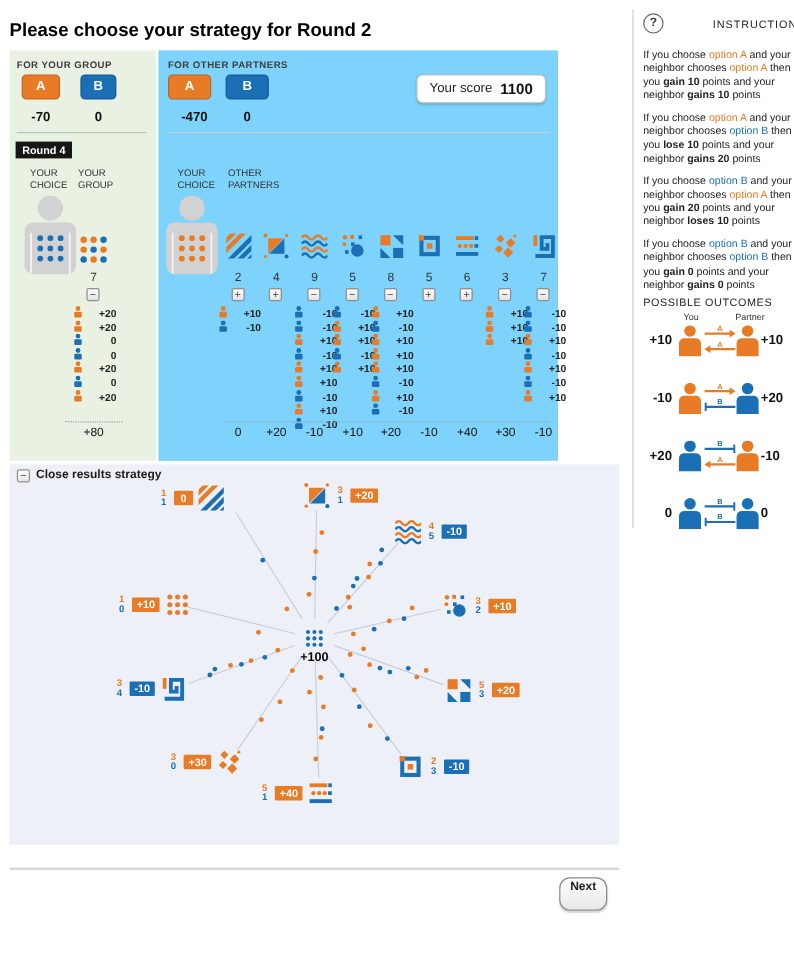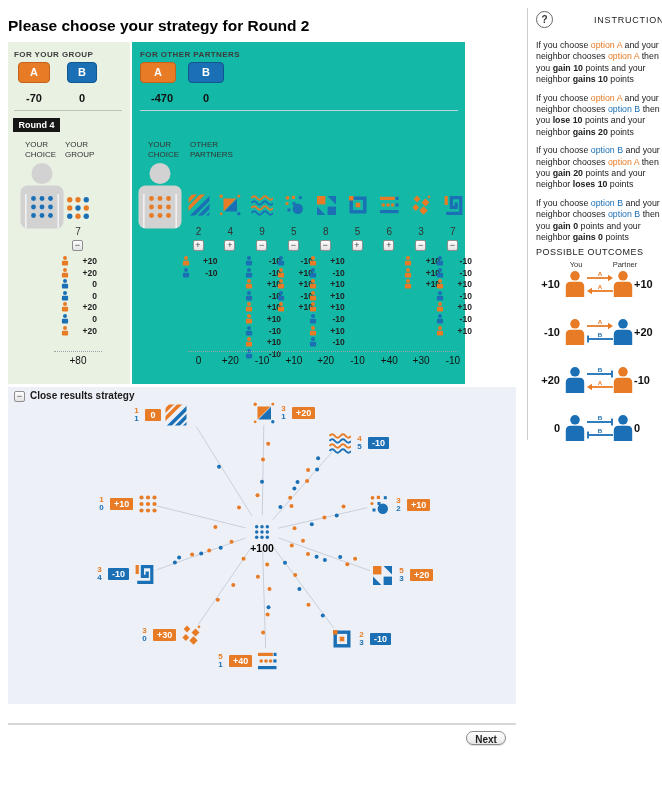--- a/index.html
+++ b/index.html
@@ -2,21 +2,21 @@
 <html><head>
 <meta charset="utf-8">
 <style>
   :root{ --orange:#e87b25; --blue:#1a6fb5; }
   *{box-sizing:border-box;}
   body{margin:0;background:#fff;font-family:"Liberation Sans","DejaVu Sans",sans-serif;}
   #page{position:relative;width:662px;height:800px;background:#fff;overflow:hidden;}
   .abs{position:absolute;}
   #title{position:absolute;left:8px;top:7px;font-size:15.5px;font-weight:bold;color:#000;}
   #left-panel{position:absolute;left:8px;top:42px;width:122px;height:342px;background:#e9f1e3;}
-  #middle-panel{position:absolute;left:132px;top:42px;width:333px;height:342px;background:#14b8a6;}
+  #middle-panel{position:absolute;left:132px;top:42px;width:333px;height:342px;background:#7dd3fc;}
   #total-strip{position:absolute;left:465px;top:42px;width:51px;height:342px;background:#f8f6ee;}
   #diagram-panel{position:absolute;left:8px;top:387px;width:508px;height:317px;background:#edf1f7;}
   .panel-header{position:absolute;font-size:8px;font-weight:bold;letter-spacing:.4px;color:#3c3c3c;}
   .opt-btn{position:absolute;height:21px;border-radius:4px;color:#fff;font-weight:bold;font-size:11px;text-align:center;line-height:19px;}
   .opt-a{background:var(--orange);border:1px solid #c2621c;}
   .opt-b{background:var(--blue);border:1px solid #10568f;}
   .opt-value{position:absolute;top:50px;font-size:11px;font-weight:bold;color:#111;text-align:center;}
   .hdiv{position:absolute;height:1px;background:#b9c7bb;}
   .round-badge{position:absolute;left:5px;top:76px;width:47px;height:14px;background:#161616;color:#fff;font-size:9px;font-weight:bold;text-align:center;line-height:14px;}
   .col-head{position:absolute;top:98px;font-size:8px;color:#333;line-height:10px;white-space:nowrap;}
@@ -42,21 +42,21 @@
   #instructions-title{position:absolute;left:594px;top:15px;font-size:9px;letter-spacing:.8px;color:#222;}
   #instr-paragraphs{position:absolute;left:536px;top:40px;width:125px;}
   .instr-p{margin:0 0 7px 0;font-size:8.8px;line-height:11.4px;color:#222;}
   .b{font-weight:bold;}
   #outcomes{position:absolute;left:530px;top:247px;width:132px;height:200px;}
   #outcomes-title{position:absolute;left:6px;top:0;font-size:9px;letter-spacing:.5px;color:#222;}
   .oc-collabel{position:absolute;top:13px;font-size:7.5px;color:#333;text-align:center;}
   .oc-row{position:absolute;left:0;width:132px;height:26px;}
   .oc-val{position:absolute;font-size:11px;font-weight:bold;color:#111;line-height:26px;}
   #bottom-divider{position:absolute;left:8px;top:723px;width:508px;height:2px;background:#d8d8d8;}
-  #next-btn{position:absolute;left:466px;top:731px;width:40px;height:14px;border:1px solid #8a8a8a;border-radius:9px;background:linear-gradient(#fff,#e7e7e7);font-size:10px;font-weight:bold;color:#222;text-align:center;line-height:16px;box-shadow:0 1px 1px rgba(0,0,0,.15);}
+  #next-btn{position:absolute;left:466px;top:731px;width:40px;height:28px;border:1px solid #8a8a8a;border-radius:9px;background:linear-gradient(#fff,#e7e7e7);font-size:10px;font-weight:bold;color:#222;text-align:center;line-height:16px;box-shadow:0 1px 1px rgba(0,0,0,.15);}
 </style>
 </head>
 <body>
 
 <div id="page">
   <h1 id="title">Please choose your strategy for Round 2</h1>
 
   <div id="left-panel">
     <div class="panel-header" style="left:6px;top:8px;">FOR YOUR GROUP</div>
     <div class="opt-btn opt-a" style="left:10px;top:20px;width:32px;">A</div>
@@ -156,20 +156,24 @@
       </div>
   </div>
 
   <div id="middle-panel">
     <div class="panel-header" style="left:8px;top:8px;">FOR OTHER PARTNERS</div>
     <div class="opt-btn opt-a" style="left:8px;top:20px;width:36px;">A</div>
     <div class="opt-btn opt-b" style="left:56px;top:20px;width:36px;">B</div>
     <div class="opt-value" style="left:9px;width:42px;">-470</div>
     <div class="opt-value" style="left:56px;width:36px;">0</div>
     <div class="hdiv" style="left:8px;top:68px;width:318px;background:#bfd2da;"></div>
+    <div id="score-box">
+      <span id="score-label">Your score</span>
+      <span id="score-value">1100</span>
+    </div>
     <div class="col-head" style="left:16px;">
       <div>YOUR</div>
         <div>CHOICE</div>
     </div>
     <div class="col-head" style="left:58px;">
       <div>OTHER</div>
         <div>PARTNERS</div>
     </div>
     <div class="abs" id="partners-figure" style="left:6px;top:121px;"><svg width="44" height="66" viewBox="0 0 44 66">
           <circle cx="22" cy="10.5" r="10.5" fill="#d2d2d2"></circle>

